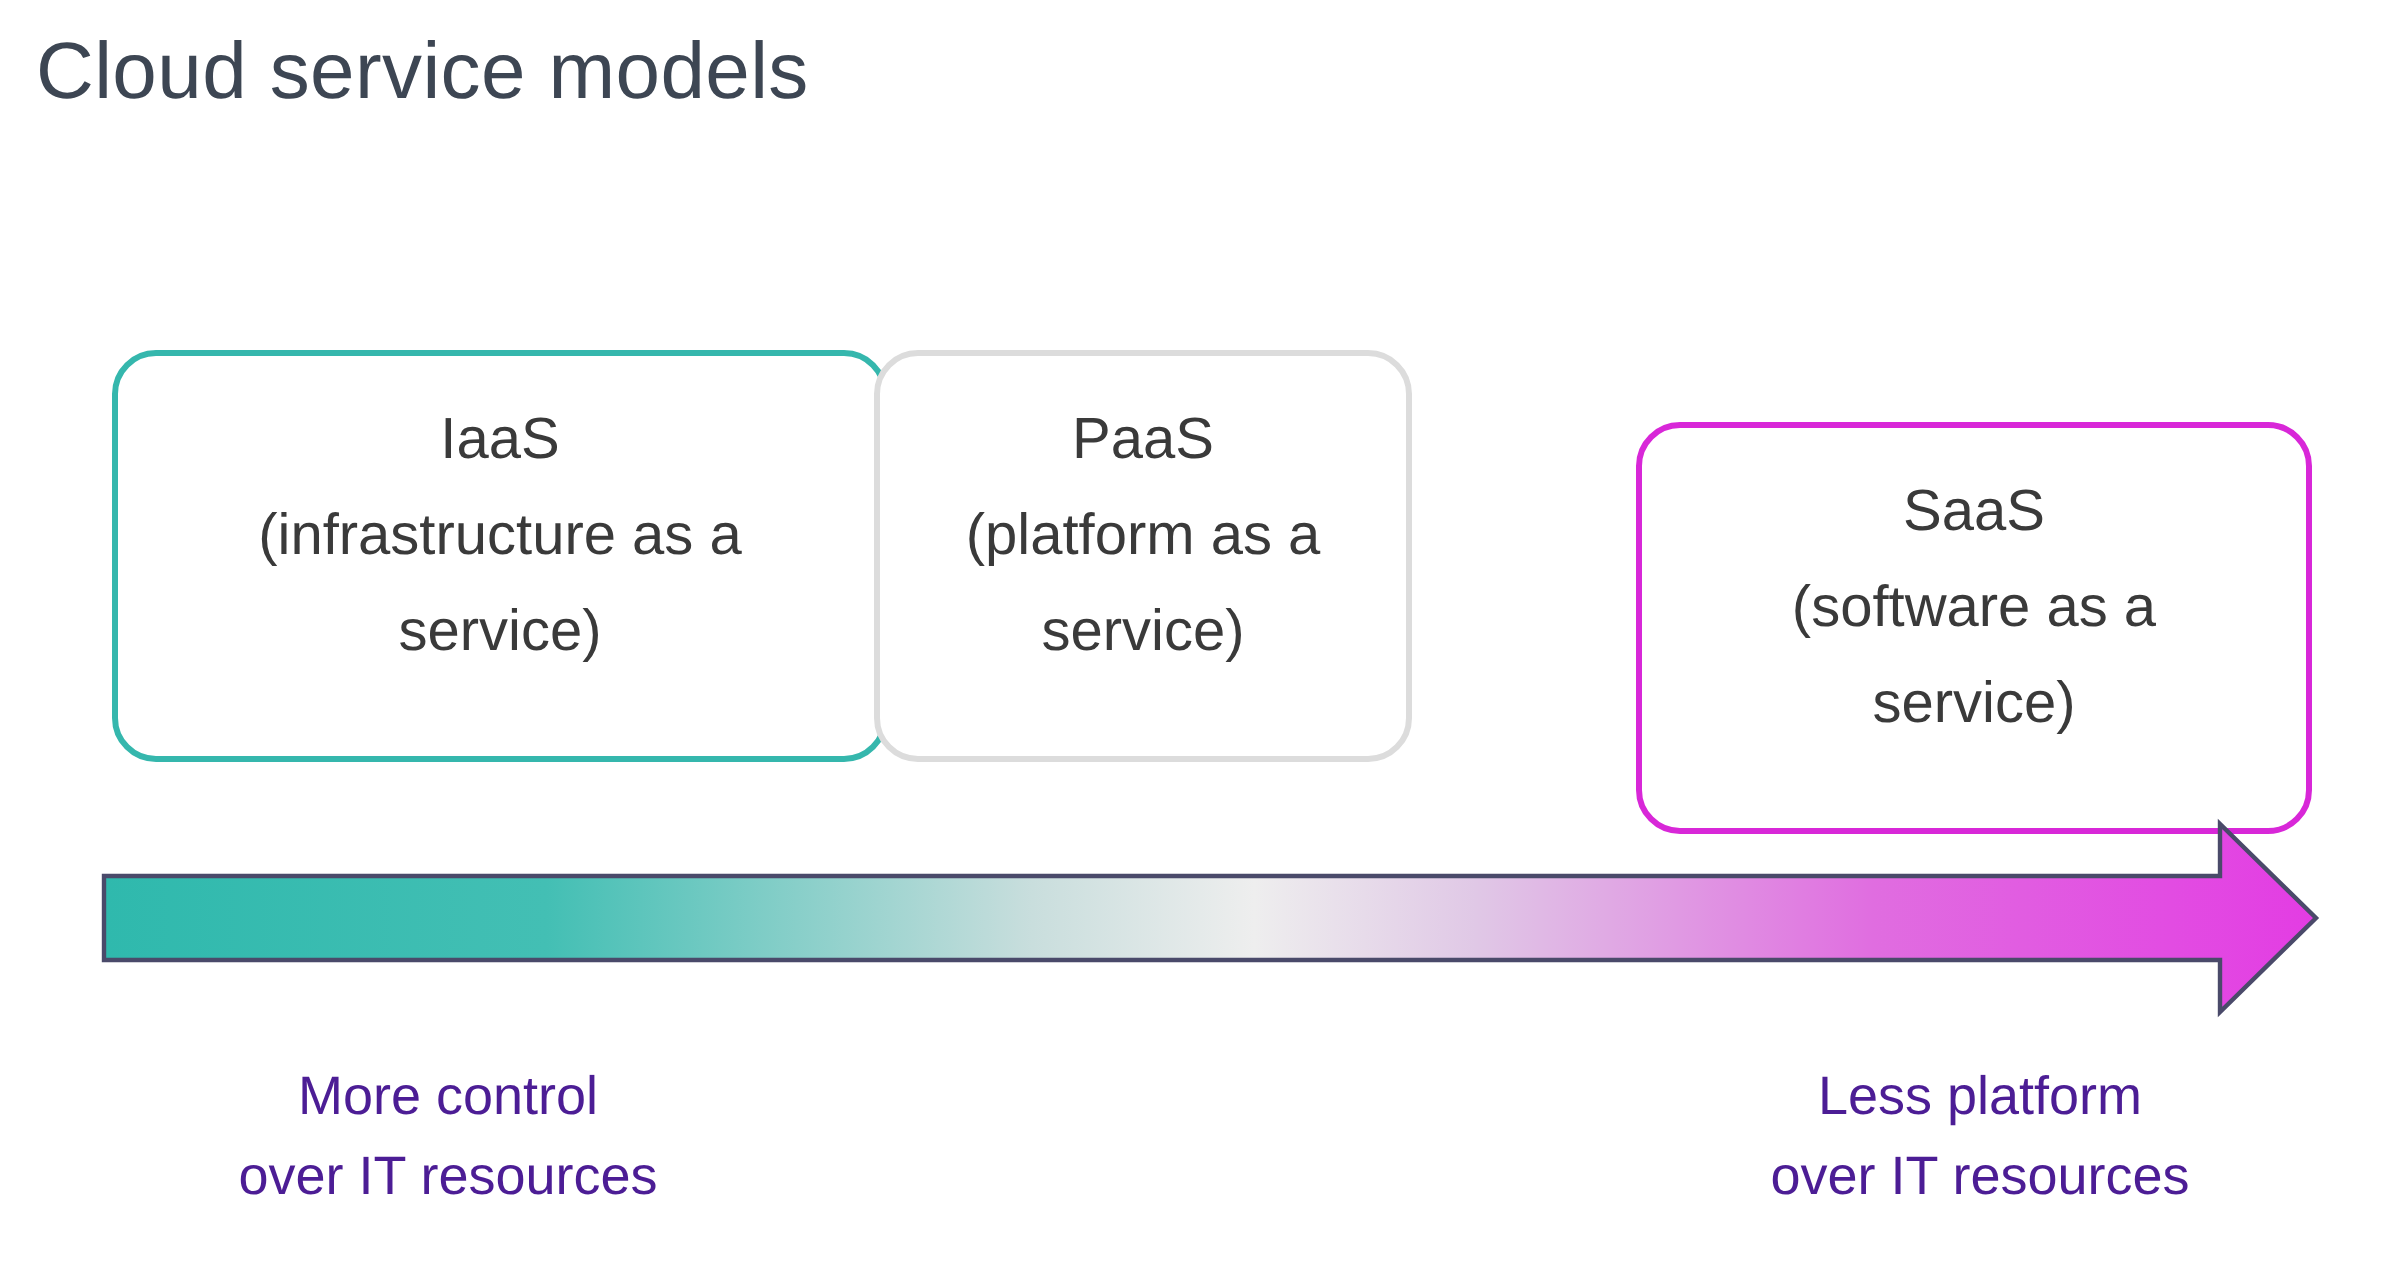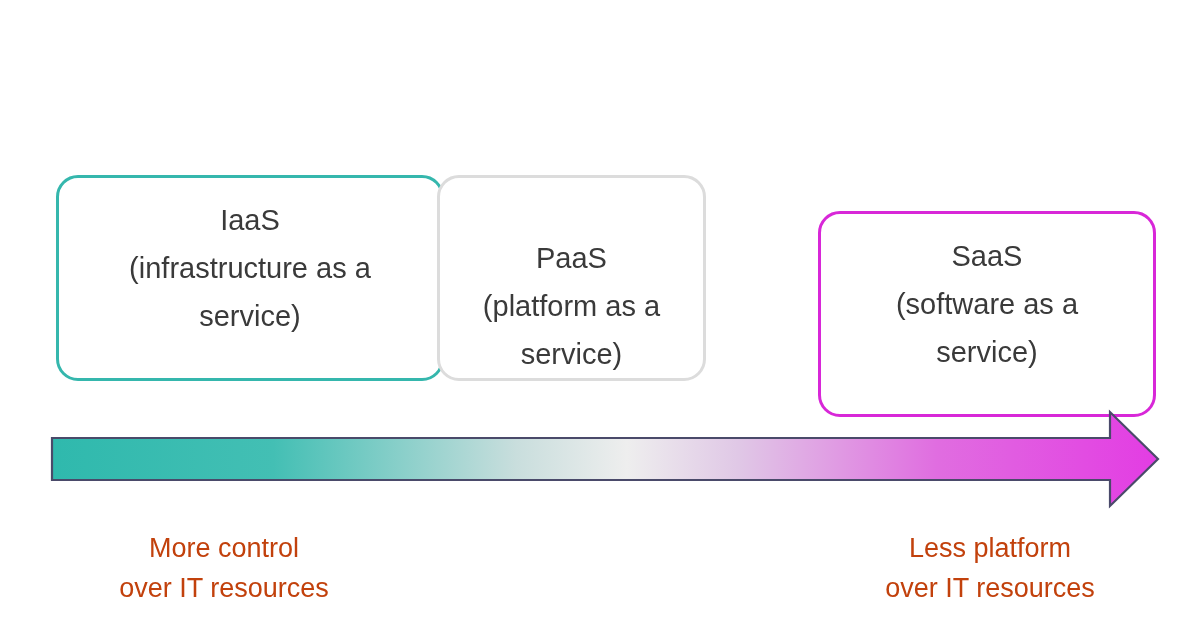--- a/index.html
+++ b/index.html
@@ -61,21 +61,20 @@
 
   #box-iaas {
     left: 56px;
     width: 388px;
     border-color: #35b7ad;
   }
   #box-paas {
     left: 437px;
     width: 269px;
     border-color: #dcdcdc;
-    align-items: flex-end;
   }
   #box-saas {
     left: 818px;
     width: 338px;
     border-color: #d827d8;
     margin-top: 36px;
   }
 
   
   #control-arrow {
@@ -85,38 +84,39 @@
     width: 1112px;
     height: 102px;
   }
 
   
   .caption {
     position: absolute;
     top: 528px;
     font-size: 27px;
     line-height: 40px;
-    color: #c2410c;
+    color: #4c1d95;
     text-align: center;
     white-space: pre-line;
   }
   #caption-more {
     left: 74px;
     width: 300px;
   }
   #caption-less {
     left: 840px;
     width: 300px;
   }
 </style>
 </head>
 <body>
 
 <div id="slide">
 
+  <div id="page-title">Cloud service models</div>
 
   <div class="model-box" id="box-iaas">
     <div class="box-text">IaaS
 (infrastructure as a
 service)</div>
   </div>
 
   <div class="model-box" id="box-paas">
     <div class="box-text">PaaS
 (platform as a

